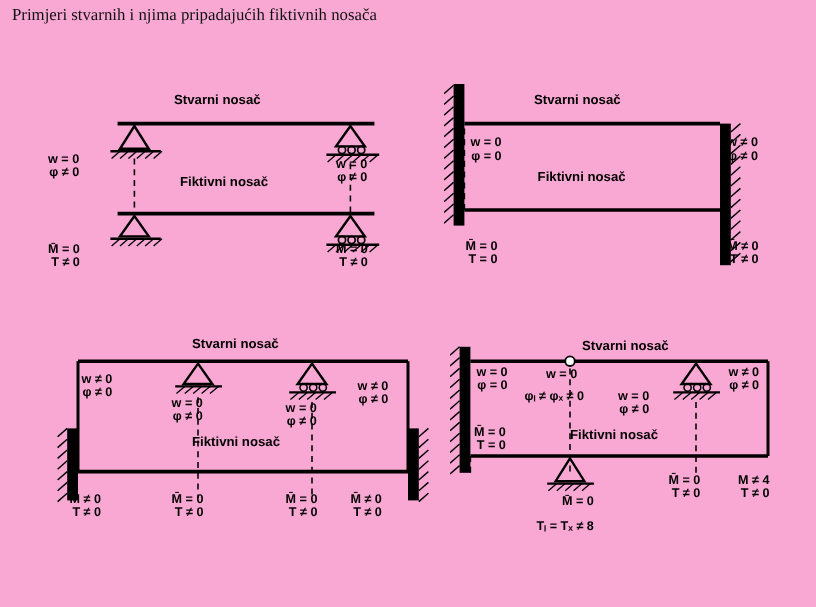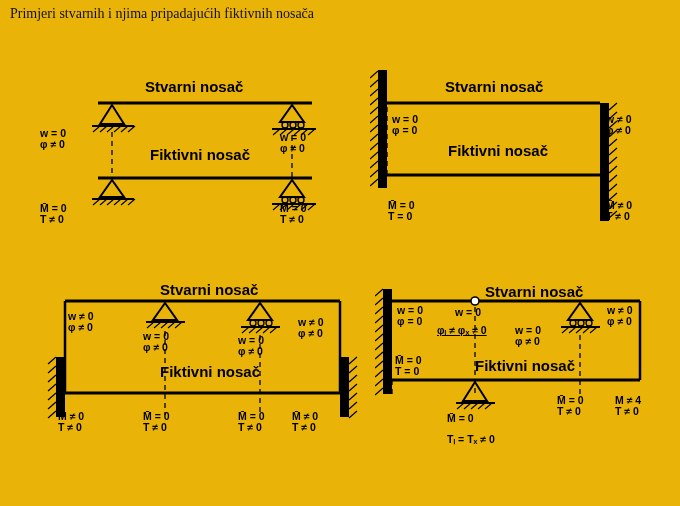--- a/index.html
+++ b/index.html
@@ -4,24 +4,25 @@
 <style>
   html, body {
     margin: 0;
     padding: 0;
     background: #ffffff;
   }
   #page {
     position: relative;
     width: 680px;
     height: 506px;
-    background: #eab308;
+    background: #f9a8d4;
     font-family: "Liberation Serif", serif;
     color: #000000;
     overflow: hidden;
+    text-align: right;
   }
   #title {
     position: absolute;
     left: 10px;
     top: 6px;
     font-size: 14px;
     font-family: "Liberation Serif", serif;
     color: #111;
     white-space: nowrap;
   }
@@ -33,21 +34,21 @@
     font-family: "Liberation Sans", sans-serif;
     font-size: 10.5px;
     font-weight: bold;
     white-space: nowrap;
     line-height: 11px;
     color: #000;
   }
   .cap {
     position: absolute;
     font-family: "Liberation Sans", sans-serif;
-    font-size: 15px;
+    font-size: 11px;
     font-weight: bold;
     white-space: nowrap;
     color: #000;
   }
   .ovl {
     position: absolute;
     left: 0;
     top: 0;
   }
 </style>
@@ -370,39 +371,39 @@
 
     <div class="cap" style="left:100px; top:82px;">Fiktivni nosač</div>
 
     <div class="lbl" style="left:22px; top:30px;">
       <div>w = 0</div>
       <div>φ = 0</div>
     </div>
     <div class="lbl" style="left:80px; top:32px;">
       <div>w = 0</div>
     </div>
-    <div class="lbl" style="left:62px; top:50px;text-decoration:underline;">
+    <div class="lbl" style="left:62px; top:50px;">
       <div>φₗ ≠ φₓ ≠ 0</div>
     </div>
     <div class="lbl" style="left:140px; top:50px;">
       <div>w = 0</div>
       <div>φ ≠ 0</div>
     </div>
     <div class="lbl" style="left:232px; top:30px;">
       <div>w ≠ 0</div>
       <div>φ ≠ 0</div>
     </div>
 
     <div class="lbl" style="left:20px; top:80px;">
       <div>M̄ = 0</div>
       <div>T = 0</div>
     </div>
     <div class="lbl" style="left:72px; top:138px;">
       <div>M̄ = 0</div>
-      <div style="margin-top:10px;">Tₗ = Tₓ ≠ 0</div>
+      <div style="margin-top:10px;">Tₗ = Tₓ ≠ 8</div>
     </div>
     <div class="lbl" style="left:182px; top:120px;">
       <div>M̄ = 0</div>
       <div>T ≠ 0</div>
     </div>
     <div class="lbl" style="left:240px; top:120px;">
       <div>M ≠ 4</div>
       <div>T ≠ 0</div>
     </div>
   </div>

